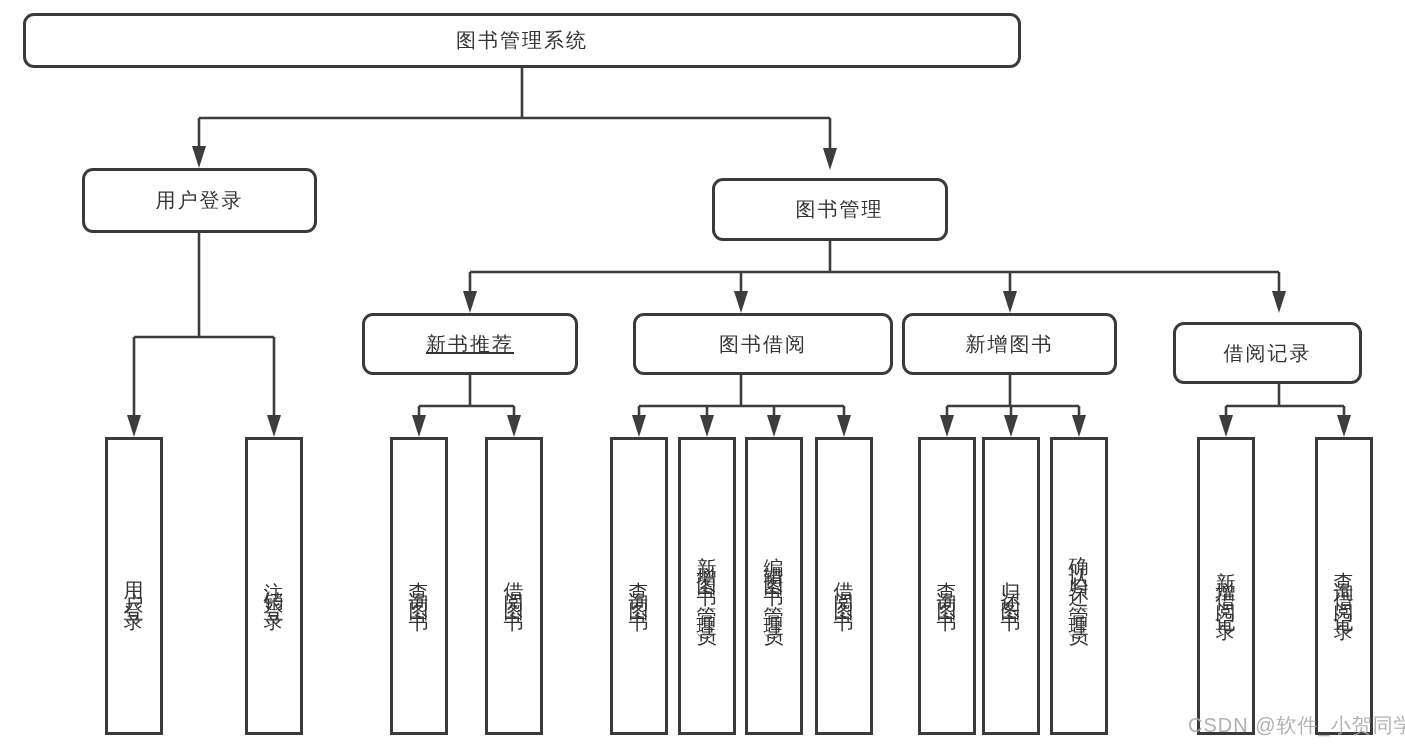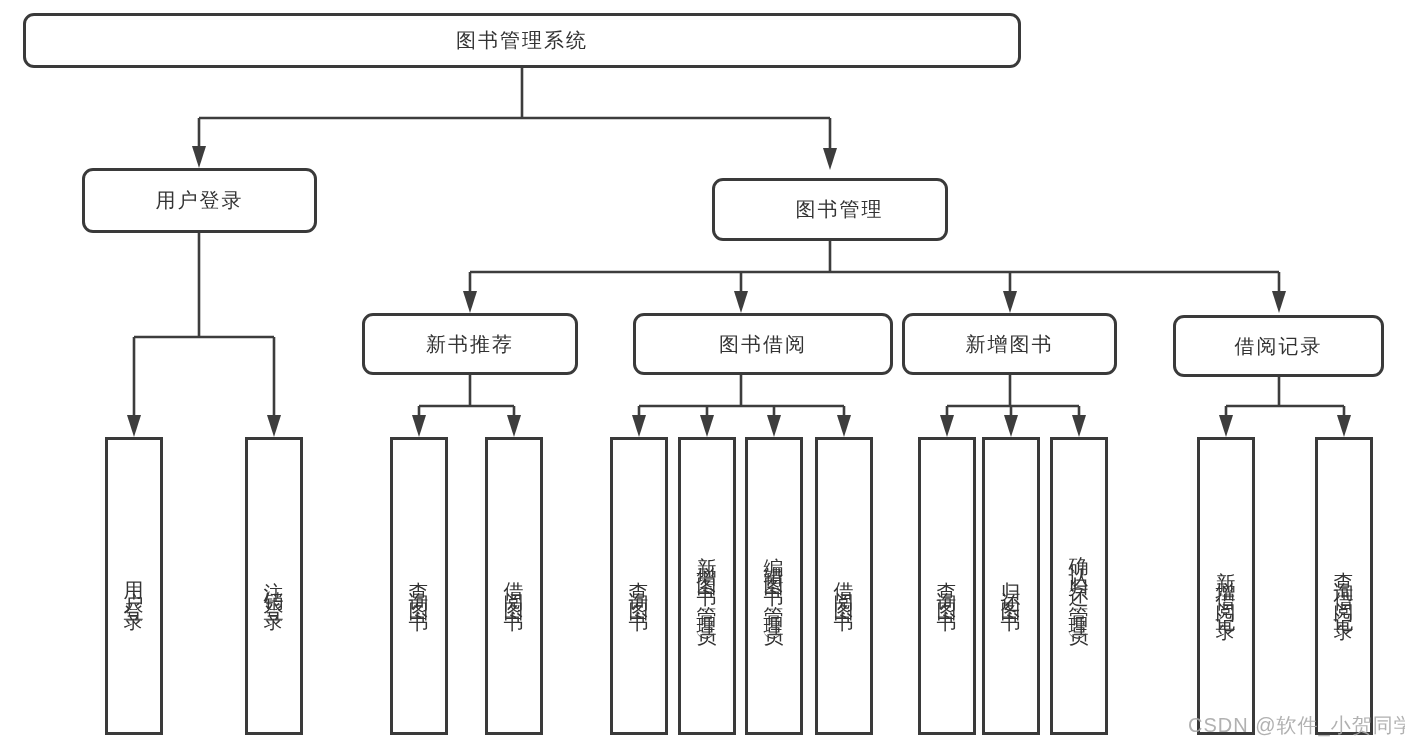--- a/index.html
+++ b/index.html
@@ -55,24 +55,24 @@
     color: rgba(168,168,168,0.9);
     letter-spacing: 1px;
     z-index: 5;
     white-space: nowrap;
   }
 
   
   #n-root            { left:23px;   top:13px;  width:998px; height:55px; }
   #n-user-login      { left:82px;   top:168px; width:235px; height:65px; }
   #n-book-management { left:712px;  top:178px; width:236px; height:63px;padding-left:19px; }
-  #n-new-book-rec    { left:362px;  top:313px; width:216px; height:62px; }
+  #n-new-book-rec    { left:362px;  top:313px; width:216px; height:62px;text-decoration:underline; }
   #n-book-borrow     { left:633px;  top:313px; width:260px; height:62px; }
   #n-current-borrow  { left:902px;  top:313px; width:215px; height:62px; }
-  #n-borrow-records  { left:1173px; top:315px; width:211px; height:62px; }
+  #n-borrow-records  { left:1173px; top:322px; width:189px; height:62px; }
   .leaf { top:437px; width:58px; height:298px; }
   #l-login           { left:105px; }
   #l-logout          { left:245px; }
   #l-nbr-query       { left:390px; }
   #l-nbr-borrow      { left:485px; }
   #l-bb-query        { left:610px; }
   #l-bb-add          { left:678px; }
   #l-bb-edit         { left:745px; }
   #l-bb-borrow       { left:815px; }
   #l-cb-query        { left:918px; }

